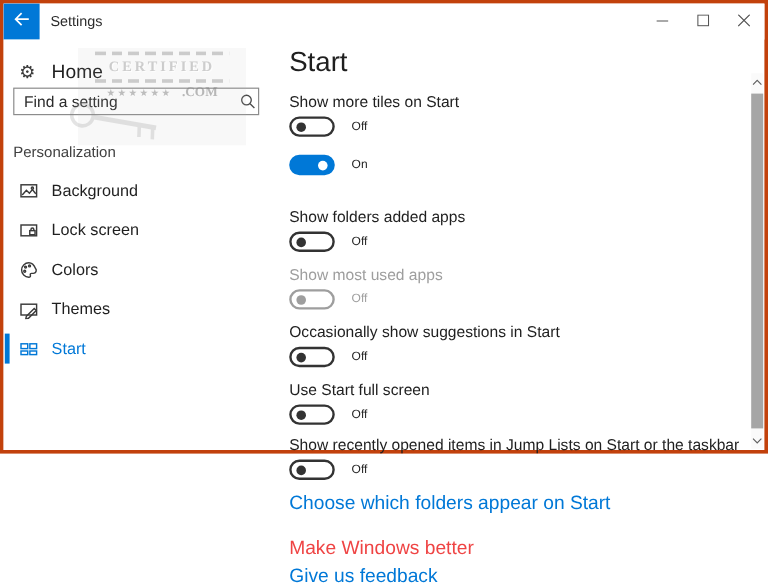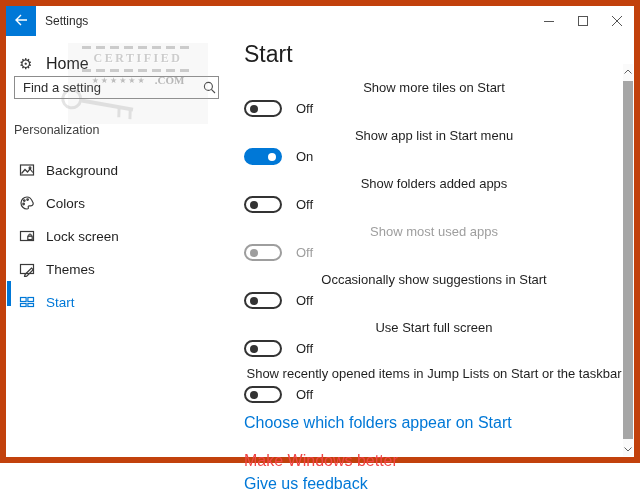--- a/index.html
+++ b/index.html
@@ -1,18 +1,18 @@
 <!DOCTYPE html>
 <html><head>
 <meta charset="utf-8">
 <style>
   html,body{margin:0;padding:0;width:640px;height:490px;overflow:hidden;
     font-family:"Liberation Sans",sans-serif;background:#fff;}
-  .window{position:absolute;inset:0;width:640px;height:463px;box-sizing:border-box;
-    border:6px solid #c2410c;background:#fff;}
+  .window{position:absolute;inset:0;width:640px;height:378px;box-sizing:border-box;
+    border:3px solid #c2410c;background:#fff;}
 
   
   .titlebar{position:absolute;top:0;left:0;right:0;height:30px;background:#fff;}
   .back-btn{position:absolute;left:0;top:0;width:30px;height:30px;background:#0078d7;
     display:flex;align-items:center;justify-content:center;cursor:pointer;}
   .win-title{position:absolute;left:39px;top:0;height:30px;line-height:30px;
     font-size:12px;color:#2b2b2b;}
   .caption-btns{position:absolute;right:0;top:0;height:30px;display:flex;}
   .caption-btn{width:34px;height:30px;display:flex;align-items:center;justify-content:center;}
 
@@ -23,21 +23,21 @@
   .home-row .icon-cell{width:16px;margin-left:13px;font-size:15px;color:#3a3a3a;line-height:16px;}
   .home-label{margin-left:11px;font-size:16px;color:#1f1f1f;}
   .search-box{position:absolute;left:8px;top:40px;width:205px;height:23px;box-sizing:border-box;
     border:1px solid #8c8c8c;background:#fff;display:flex;align-items:center;}
   .search-box input{border:none;outline:none;flex:1;font-size:13px;padding:0 4px 0 8px;
     font-family:"Liberation Sans",sans-serif;color:#2b2b2b;background:transparent;}
   .search-box input::placeholder{color:#2b2b2b;opacity:1;}
   .search-icon{margin-right:6px;display:flex;}
   .section-label{position:absolute;left:8px;top:87px;font-size:12.5px;color:#404040;}
   .nav-items{position:absolute;left:0;top:109px;width:237px;}
-  .nav-item{position:relative;height:33px;display:flex;align-items:flex-end;cursor:pointer;}
+  .nav-item{position:relative;height:33px;display:flex;align-items:center;cursor:pointer;}
   .nav-item .icon-cell{width:16px;height:16px;margin-left:13px;display:flex;
     align-items:center;justify-content:center;color:#3a3a3a;}
   .nav-item .nav-label{margin-left:11px;font-size:13.5px;color:#1f1f1f;}
   .nav-item.selected .nav-label{color:#0078d7;}
   .nav-item.selected .icon-cell{color:#0078d7;}
   .nav-item.selected::before{content:"";position:absolute;left:1px;top:4px;bottom:4px;width:4px;
     background:#0078d7;}
   .nav-item svg{stroke:currentColor;fill:none;stroke-width:1.2;}
 
   
@@ -53,26 +53,26 @@
   .wm3{font-size:16.5px;font-weight:bold;letter-spacing:1px;color:rgba(135,135,135,0.6);
     text-shadow:1px 1px 0 rgba(255,255,255,0.85);margin-top:1px;}
   .wm4{display:flex;align-items:center;justify-content:center;gap:8px;margin-top:0px;}
   .wm-stars{font-size:8px;letter-spacing:2px;color:rgba(130,130,130,0.5);font-family:"DejaVu Sans",sans-serif;}
   .wm-com{font-size:11px;font-weight:bold;color:rgba(130,130,130,0.55);}
   .wm-key{position:absolute;left:-2px;top:26px;opacity:0.22;transform:rotate(-35deg);}
 
   
   .main-title{position:absolute;left:238px;top:35px;font-size:23px;font-weight:400;color:#1f1f1f;}
   .setting-row{position:absolute;left:238px;width:380px;}
-  .setting-label{font-size:13px;color:#1f1f1f;line-height:16px;text-align:center;}
+  .setting-label{font-size:13px;color:#1f1f1f;line-height:16px;}
   .toggle-line{display:flex;align-items:center;margin-top:4px;}
   .toggle{position:relative;width:38px;height:17px;box-sizing:border-box;border:2px solid #333;
     border-radius:9px;cursor:pointer;background:#fff;}
   .knob{position:absolute;left:4px;top:2.5px;width:8px;height:8px;border-radius:50%;background:#333;}
-  .state{margin-left:14px;font-size:13px;color:#1f1f1f;line-height:17px;}
+  .state{margin-left:14px;font-size:10px;color:#1f1f1f;line-height:17px;}
   .setting-row.on .toggle{background:#0078d7;border-color:#0078d7;}
   .setting-row.on .knob{left:auto;right:4px;background:#fff;}
   .setting-row.disabled .toggle{border-color:#9e9e9e;}
   .setting-row.disabled .knob{background:#9e9e9e;}
   .setting-row.disabled .setting-label,.setting-row.disabled .state{color:#9e9e9e;}
   .link{position:absolute;left:238px;font-size:16px;color:#0078d7;cursor:pointer;text-decoration:none;}
   .feedback-heading{position:absolute;left:238px;top:446px;font-size:16px;font-weight:400;color:#ef4444;}
 
   
   .scrollbar{position:absolute;right:1px;top:58px;bottom:1px;width:10px;background:#fafafa;}
@@ -146,37 +146,37 @@
               <rect x="1.5" y="3" width="13" height="10"></rect>
               <path d="M2.5 11.5 L6 7.5 L8.5 10 L11 7 L13.8 10.5"></path>
               <circle cx="11" cy="5.8" r="0.9"></circle>
             </svg>
         </span>
         <span class="nav-label">Background</span>
       </div>
       <div class="nav-item">
         <span class="icon-cell">
           <svg width="16" height="16" viewBox="0 0 16 16">
+              <rect x="1.5" y="3.5" width="13" height="9"></rect>
+              <rect x="8.8" y="8.2" width="4.4" height="3.4"></rect>
+              <path d="M9.8 8.2 V7.2 A1.2 1.2 0 0 1 12.2 7.2 V8.2"></path>
+            </svg>
+        </span>
+        <span class="nav-label">Lock screen</span>
+      </div>
+      <div class="nav-item">
+        <span class="icon-cell">
+          <svg width="16" height="16" viewBox="0 0 16 16">
               <path d="M8 2 A6 6 0 1 0 8 14 C9.2 14 9.6 13.2 9.3 12.4 C9 11.6 9.4 10.8 10.3 10.8 L11.8 10.8 A2.4 2.4 0 0 0 13.6 6.8 C12.4 3.9 10.4 2 8 2 Z"></path>
               <circle cx="5.3" cy="5.6" r="0.8"></circle>
               <circle cx="8.6" cy="4.6" r="0.8"></circle>
               <circle cx="4.6" cy="9" r="0.8"></circle>
             </svg>
         </span>
         <span class="nav-label">Colors</span>
-      </div>
-      <div class="nav-item">
-        <span class="icon-cell">
-          <svg width="16" height="16" viewBox="0 0 16 16">
-              <rect x="1.5" y="3.5" width="13" height="9"></rect>
-              <rect x="8.8" y="8.2" width="4.4" height="3.4"></rect>
-              <path d="M9.8 8.2 V7.2 A1.2 1.2 0 0 1 12.2 7.2 V8.2"></path>
-            </svg>
-        </span>
-        <span class="nav-label">Lock screen</span>
       </div>
       <div class="nav-item">
         <span class="icon-cell">
           <svg width="16" height="16" viewBox="0 0 16 16">
               <rect x="1.5" y="3.5" width="13" height="9"></rect>
               <path d="M6 13.5 L12.5 7 L14.2 8.7 L7.7 15.2 L5.5 15.7 Z"></path>
             </svg>
         </span>
         <span class="nav-label">Themes</span>
       </div>
@@ -215,21 +215,20 @@
   <div class="setting-row" style="top:74px">
     <div class="setting-label">Show more tiles on Start</div>
     <div class="toggle-line">
       <div class="toggle">
           <div class="knob"></div>
         </div>
       <span class="state">Off</span>
     </div>
   </div>
   <div class="setting-row on" style="top:122px">
-    <div class="setting-label">Show app list in Start menu</div>
     <div class="toggle-line">
       <div class="toggle">
           <div class="knob"></div>
         </div>
       <span class="state">On</span>
     </div>
   </div>
   <div class="setting-row" style="top:170px">
     <div class="setting-label">Show folders added apps</div>
     <div class="toggle-line">

